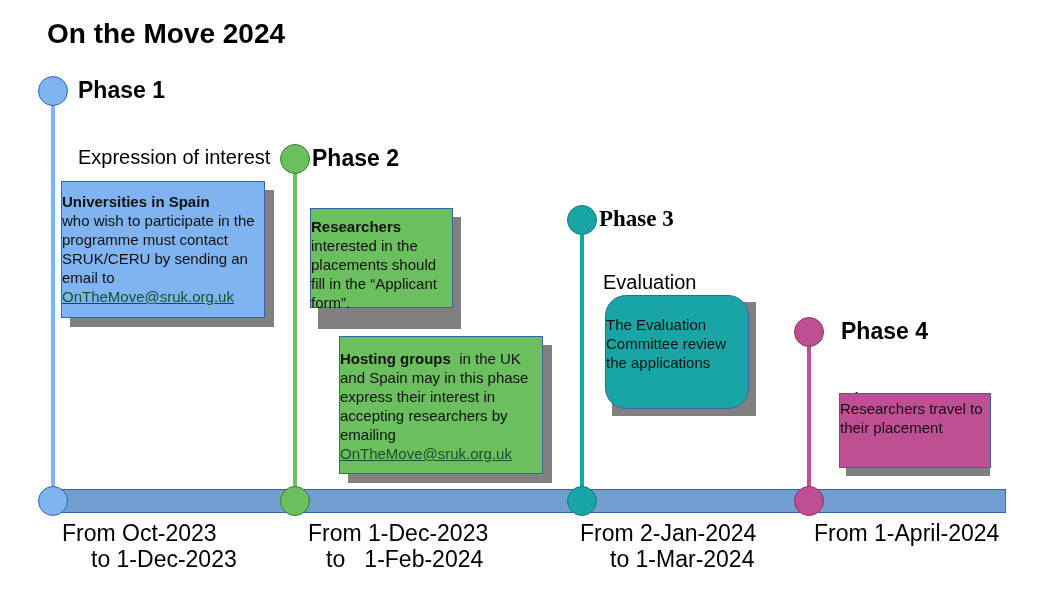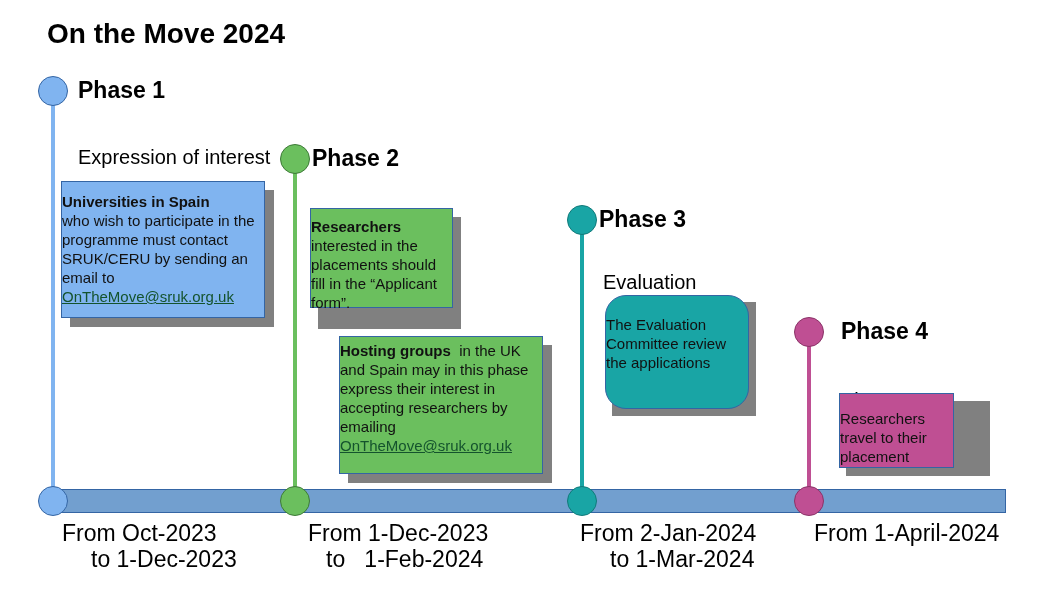--- a/index.html
+++ b/index.html
@@ -45,42 +45,42 @@
 <div class="abs dot" style="left:280px;top:144px;background:#6bbf5e;border:1px solid #3e7a38;"></div>
 <div class="abs dot" style="left:280px;top:486px;background:#6bbf5e;border:1px solid #3e7a38;"></div>
 <div class="abs phase-title" style="left:312px;top:145px;">Phase 2</div>
 <div class="abs phase-sub" style="left:312px;top:177px;">Applications</div>
 <div class="abs shadow" style="left:318px;top:217px;width:143px;height:112px;"></div>
 <div class="abs card" style="left:310px;top:208px;width:143px;height:100px;background:#6bbf5e;padding-top:8px;">
   <b>Researchers</b><br>
   <span>interested in the placements should fill in the “Applicant form”.</span>
 </div>
 <div class="abs shadow" style="left:348px;top:345px;width:204px;height:138px;"></div>
-<div class="abs card" style="left:339px;top:336px;width:204px;height:138px;background:#6bbf5e;padding-top:4px;">
+<div class="abs card" style="left:339px;top:336px;width:204px;height:138px;background:#6bbf5e;padding-top:12px;">
   <b>Hosting groups</b>&nbsp;
   <span>in the UK and Spain may in this phase express their interest in accepting researchers by emailing</span><br>
   <a class="link">OnTheMove@sruk.org.uk</a>
 </div>
 <div class="abs date" style="left:308px;top:520px;">From 1-Dec-2023</div>
 <div class="abs date" style="left:326px;top:546px;">to   1-Feb-2024</div>
 
 <div class="abs stem" style="left:580px;top:230px;height:265px;background:#19a5a5;"></div>
 <div class="abs dot" style="left:567px;top:205px;background:#19a5a5;border:1px solid #127a7a;"></div>
 <div class="abs dot" style="left:567px;top:486px;background:#19a5a5;border:1px solid #127a7a;"></div>
-<div class="abs phase-title" style="left:599px;top:206px;">Phase 3</div>
+<div class="abs phase-title" style="left:599px;top:206px;font-family:Liberation Serif, serif;">Phase 3</div>
 <div class="abs phase-sub" style="left:603px;top:238px;">Evaluation</div>
 <div class="abs shadow" style="left:612px;top:302px;width:144px;height:114px;"></div>
 <div class="abs card" style="left:605px;top:295px;width:144px;height:114px;background:#19a5a5;padding-top:19px;border-radius:21px;">
   <span>The Evaluation Committee review the applications</span>
 </div>
 <div class="abs date" style="left:580px;top:520px;">From 2-Jan-2024</div>
 <div class="abs date" style="left:610px;top:546px;">to 1-Mar-2024</div>
 
 <div class="abs stem" style="left:807px;top:340px;height:155px;background:#bf4f93;"></div>
 <div class="abs dot" style="left:794px;top:317px;background:#bf4f93;border:1px solid #8a3468;"></div>
 <div class="abs dot" style="left:794px;top:486px;background:#bf4f93;border:1px solid #8a3468;"></div>
 <div class="abs phase-title" style="left:841px;top:318px;">Phase 4</div>
 <div class="abs phase-sub" style="left:841px;top:356px;">Placement</div>
 <div class="abs shadow" style="left:846px;top:401px;width:144px;height:75px;"></div>
-<div class="abs card" style="left:839px;top:393px;width:115px;height:75px;background:#bf4f93;padding-top:15px;">
+<div class="abs card" style="left:839px;top:393px;width:152px;height:75px;background:#bf4f93;padding-top:5px;">
   <span>Researchers travel to their placement</span>
 </div>
 <div class="abs date" style="left:814px;top:520px;">From 1-April-2024</div>
 
 </body></html>

